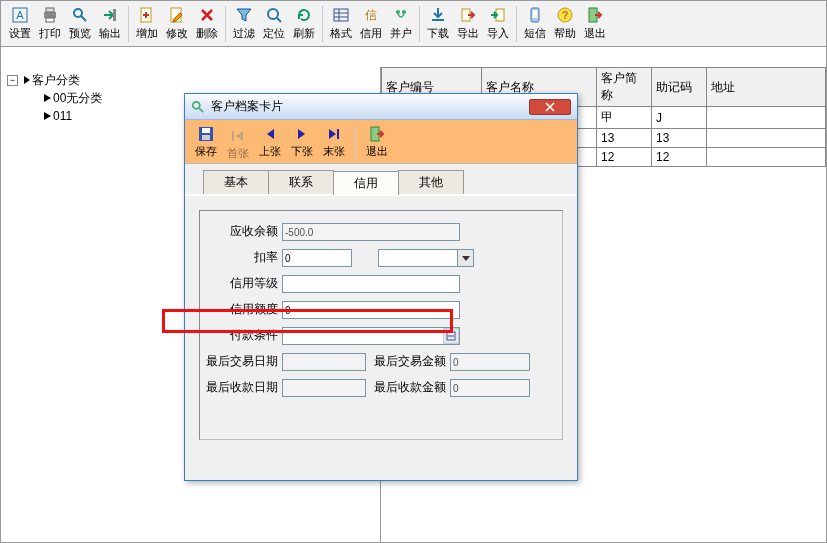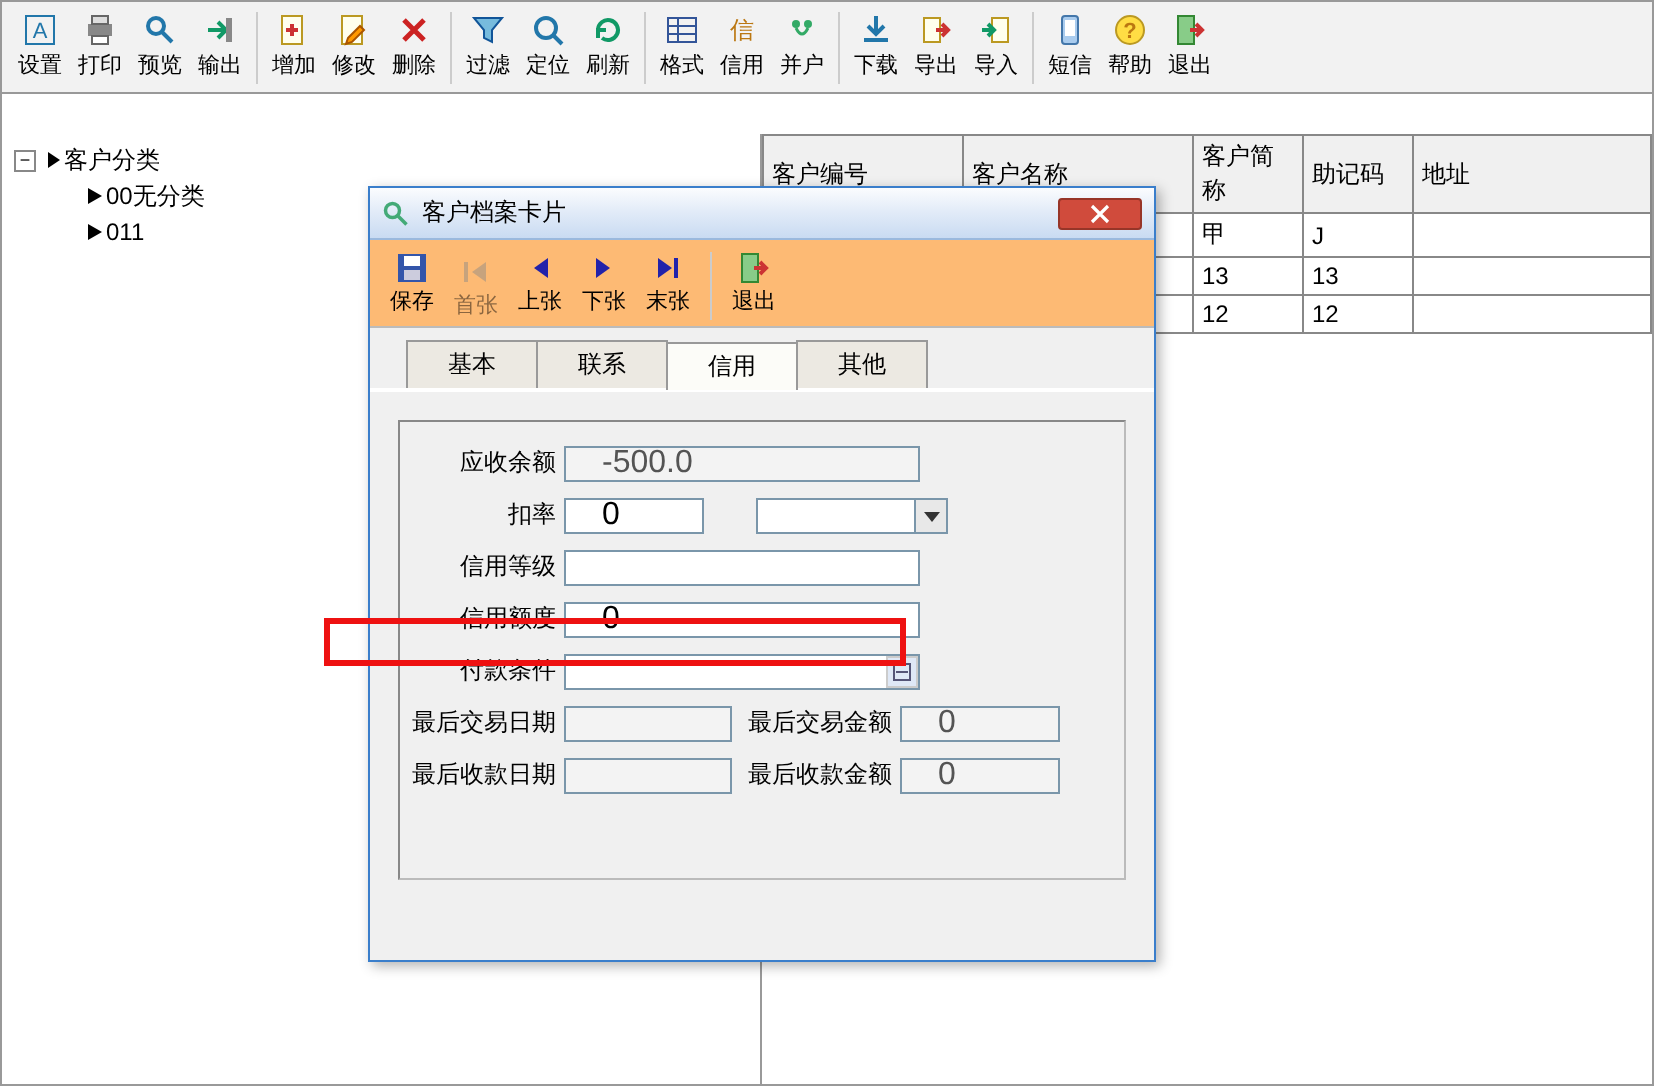--- a/index.html
+++ b/index.html
@@ -42,21 +42,21 @@
   .dlg-sep { width:1px; height:34px; background:#ccc; margin:3px 4px 0 4px;}
   
   .tabs { display:flex; padding:6px 0 0 18px; border-bottom:2px solid #fff; background:#f0f0f0;}
   .tab { padding:3px 20px; border:1px solid #999; border-bottom:none; background:#ece9e2; margin-right:-1px; cursor:pointer;}
   .tab.active { background:#fcfcf8; position:relative; top:1px;}
   
   .form-panel { padding:14px 14px 8px 14px; background:#f0f0f0;}
   .form-inset { border:1px solid #bbb; border-top-color:#888; border-left-color:#888; padding:12px 10px 12px 6px; background:#f0f0f0; height:230px;}
   .frow { display:flex; align-items:flex-start; height:24px; margin-bottom:2px;}
   .flabel { width:76px; text-align:right; padding-right:4px; font-size:12px;}
-  .finput { height:18px; border:1px solid #7a96aa; background:#fff; padding:1px 18px; font-size:16px;}
+  .finput { height:18px; border:1px solid #7a96aa; background:#fff; padding:1px 2px; font-size:10px;}
   .w178 { width:178px;}
   .w70 { width:70px;}
   .disabled-bg { background:#f3f3f3; }
   .dropdown-wrap { position:relative; display:inline-block; }
   .dropdown-btn { position:absolute; right:1px; top:1px; width:16px; height:16px; background:#e8e8e8; border-left:1px solid #7a96aa; display:flex; align-items:center; justify-content:center;}
   .picker-btn { position:absolute; right:1px; top:1px; width:16px; height:16px; background:#f8f8f8; border:1px solid #ccc; display:flex; align-items:center; justify-content:center;}
   
   .highlight { position:absolute; border:3px solid #e11; pointer-events:none; left:160px; top:307px; width:291px; height:24px;}
   .mini-arrow { width:0;height:0;border-left:4px solid transparent;border-right:4px solid transparent;border-top:5px solid #333;}
 </style>

